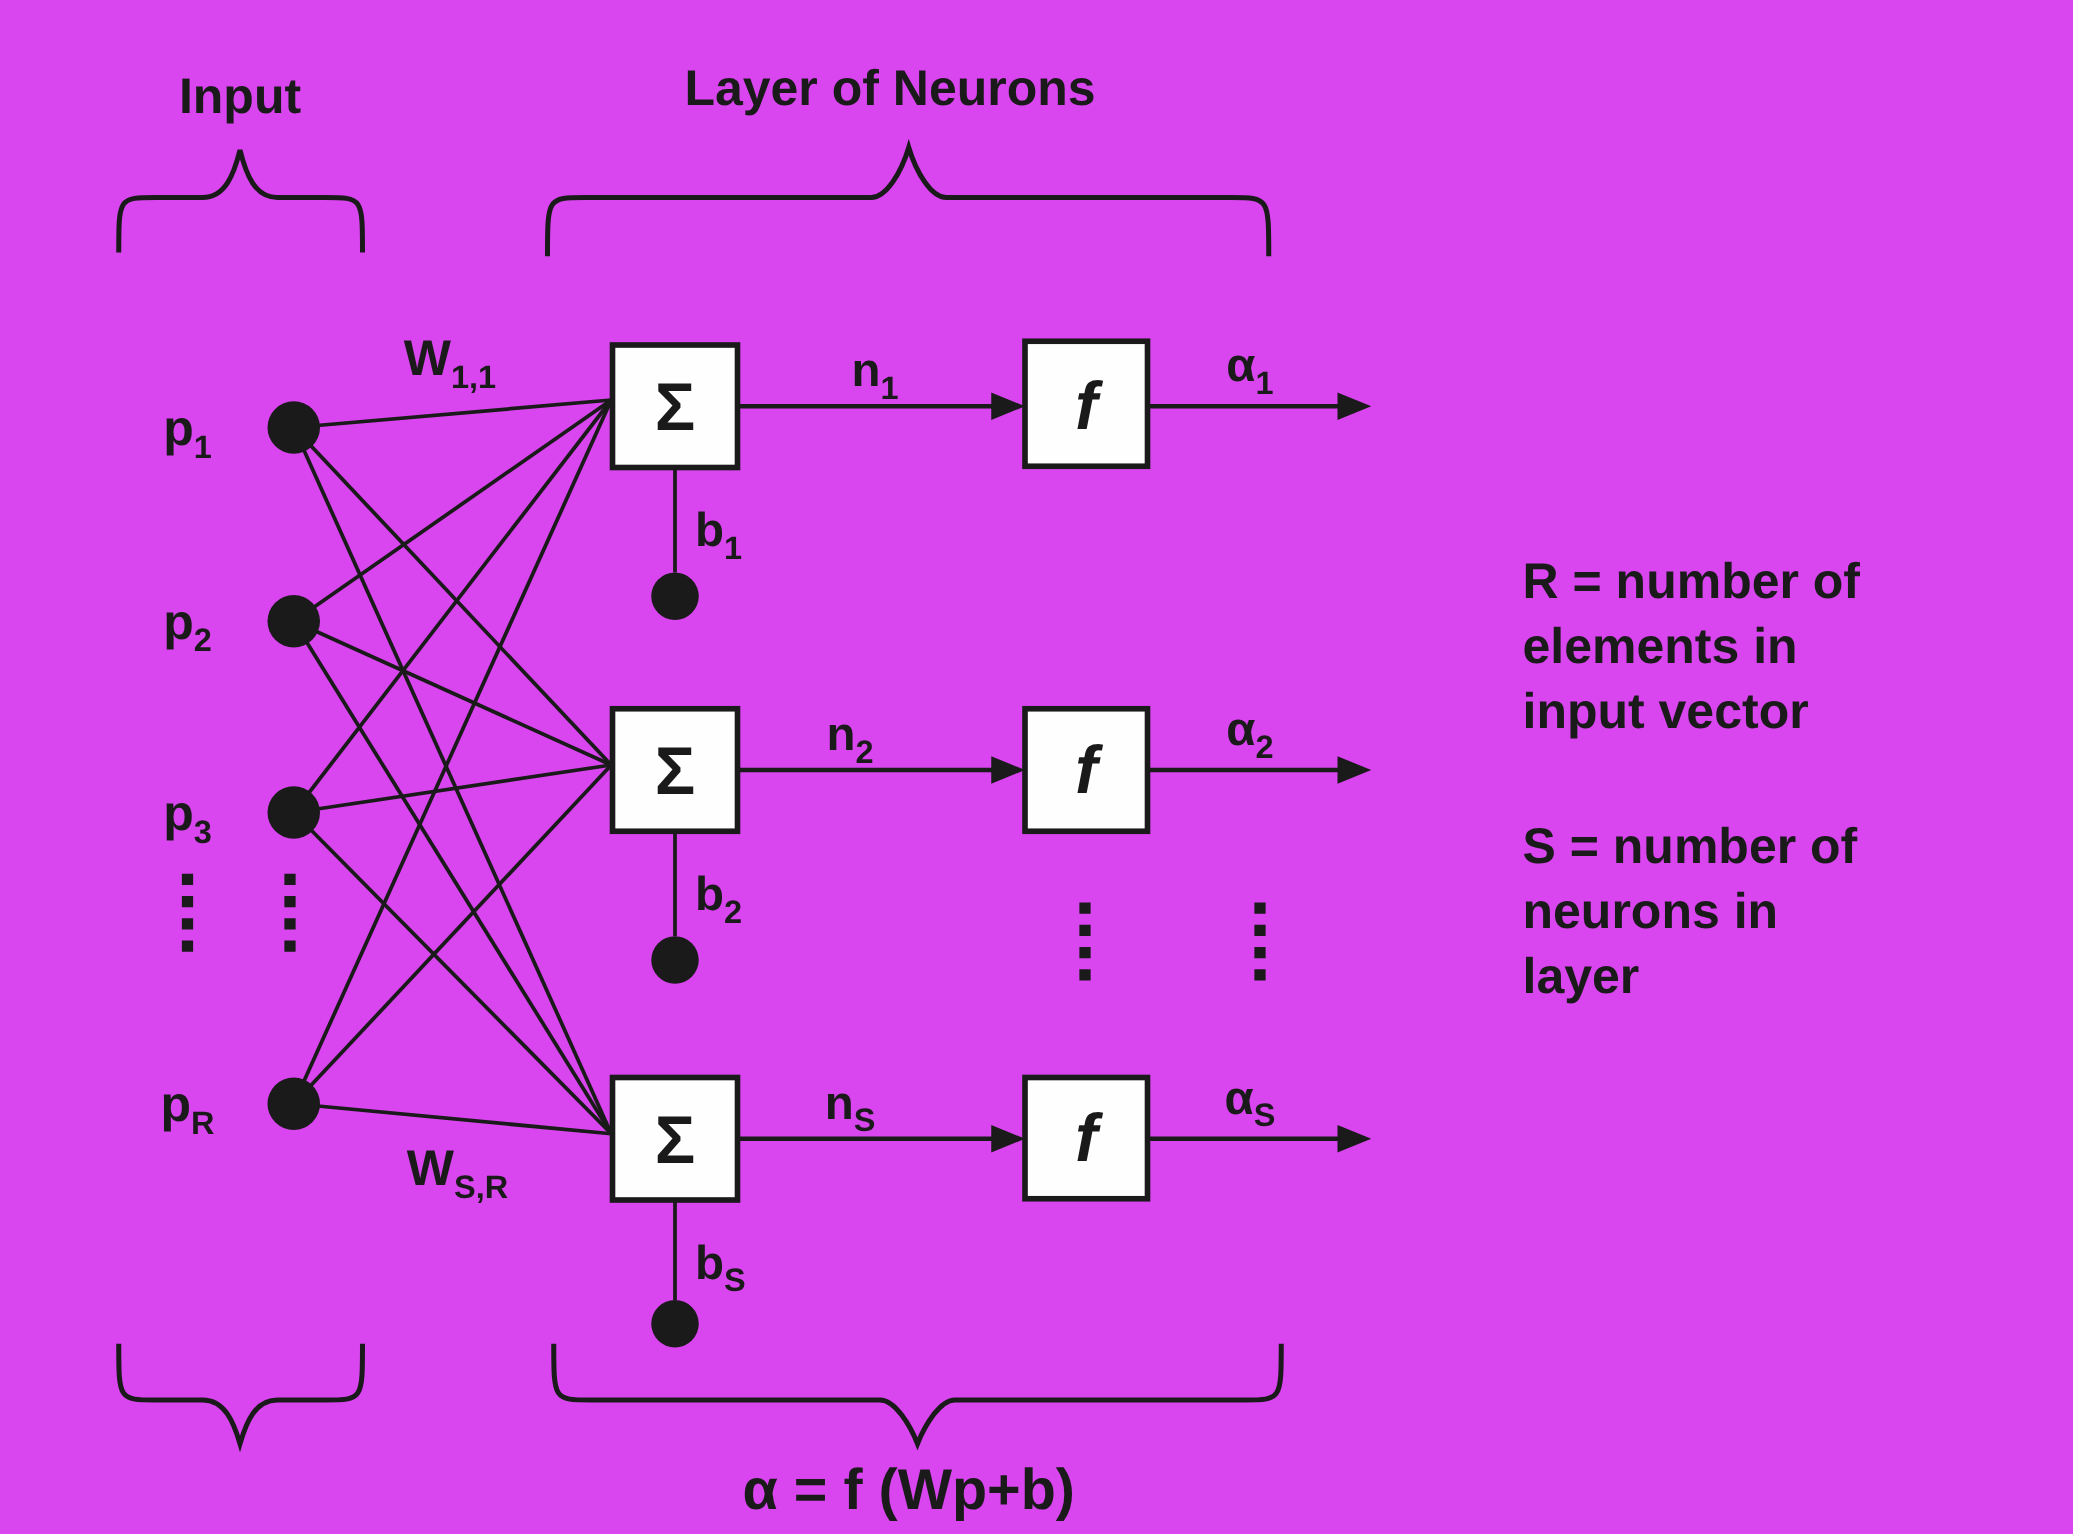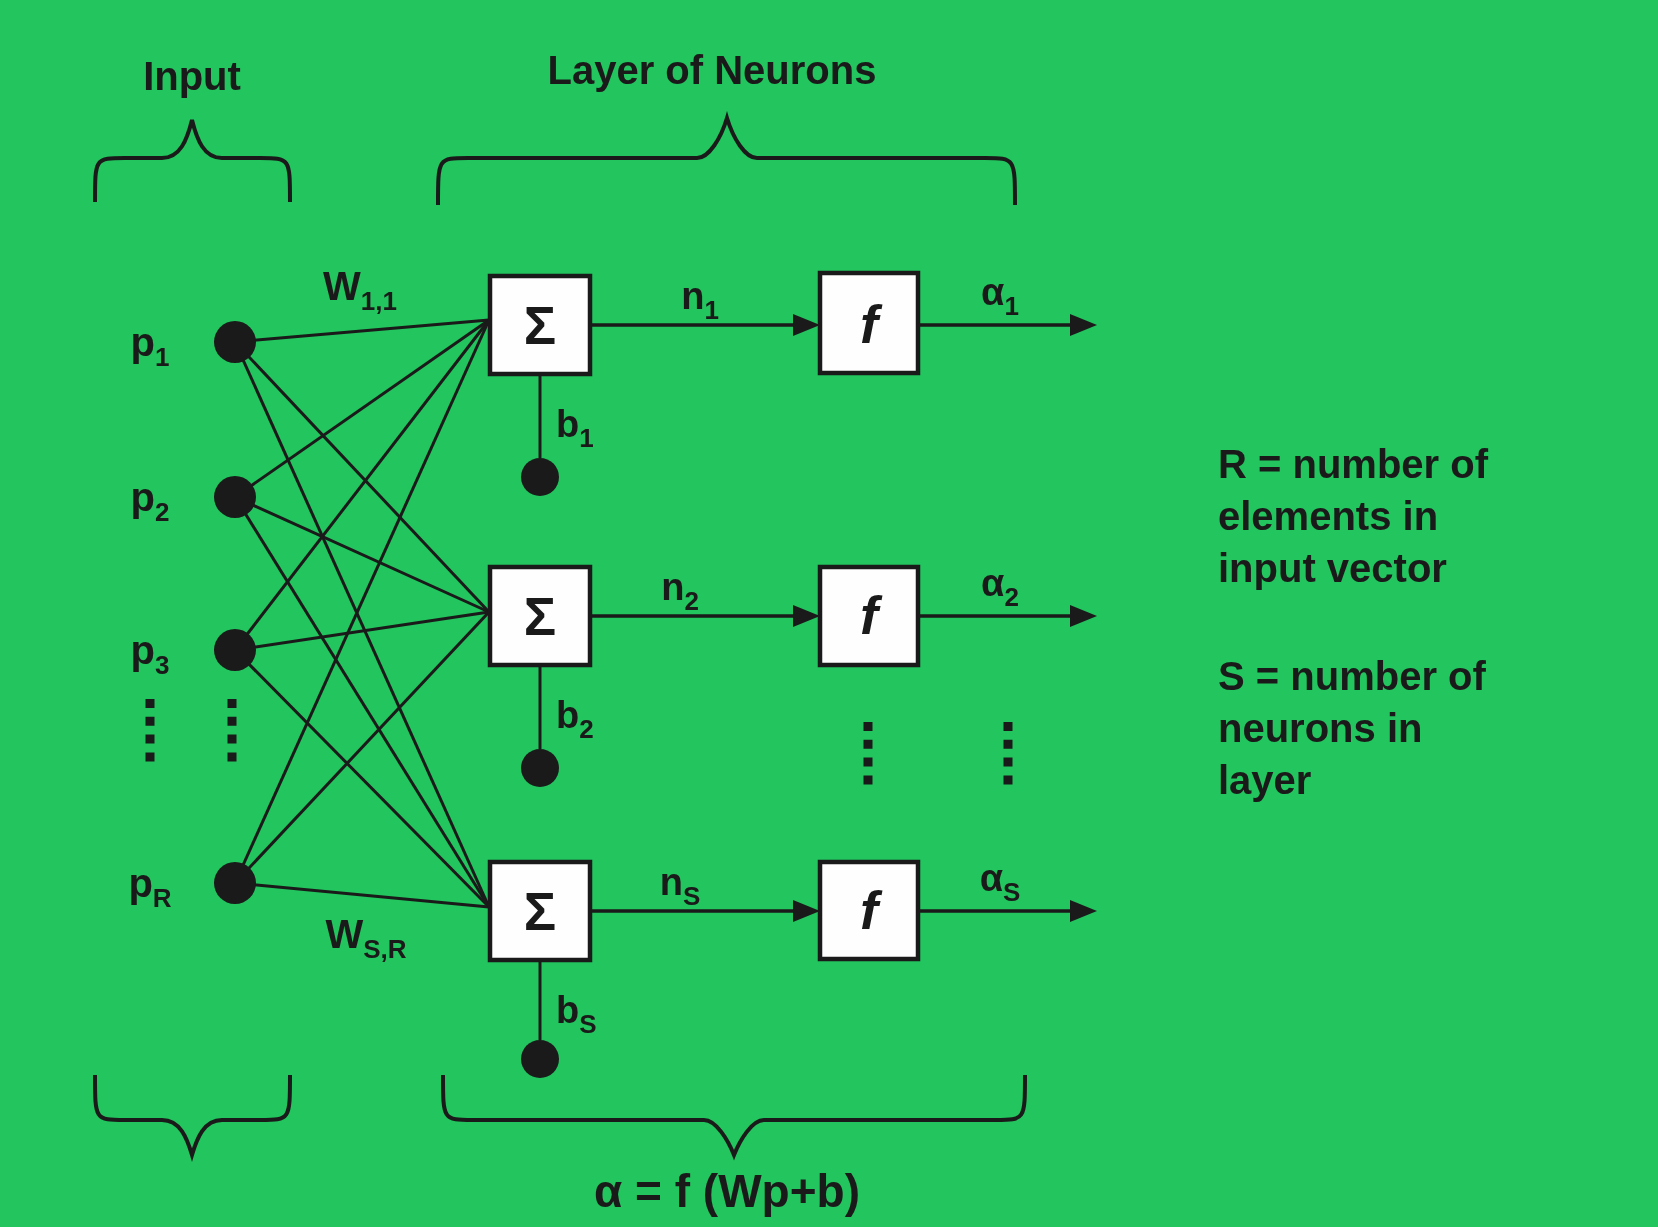--- a/index.html
+++ b/index.html
@@ -4,21 +4,21 @@
 <style>
   html, body {
     margin: 0;
     padding: 0;
     background: #ffffff;
   }
   .stage {
     position: relative;
     width: 1658px;
     height: 1227px;
-    background: #22c55e;
+    background: #d946ef;
     overflow: hidden;
     font-family: "Liberation Sans", "DejaVu Sans", sans-serif;
   }
   svg { display: block; }
   text {
     font-family: "Liberation Sans", "DejaVu Sans", sans-serif;
     font-weight: 600;
     fill: #1a1a1a;
   }
   .lbl    { font-size: 40px; }

